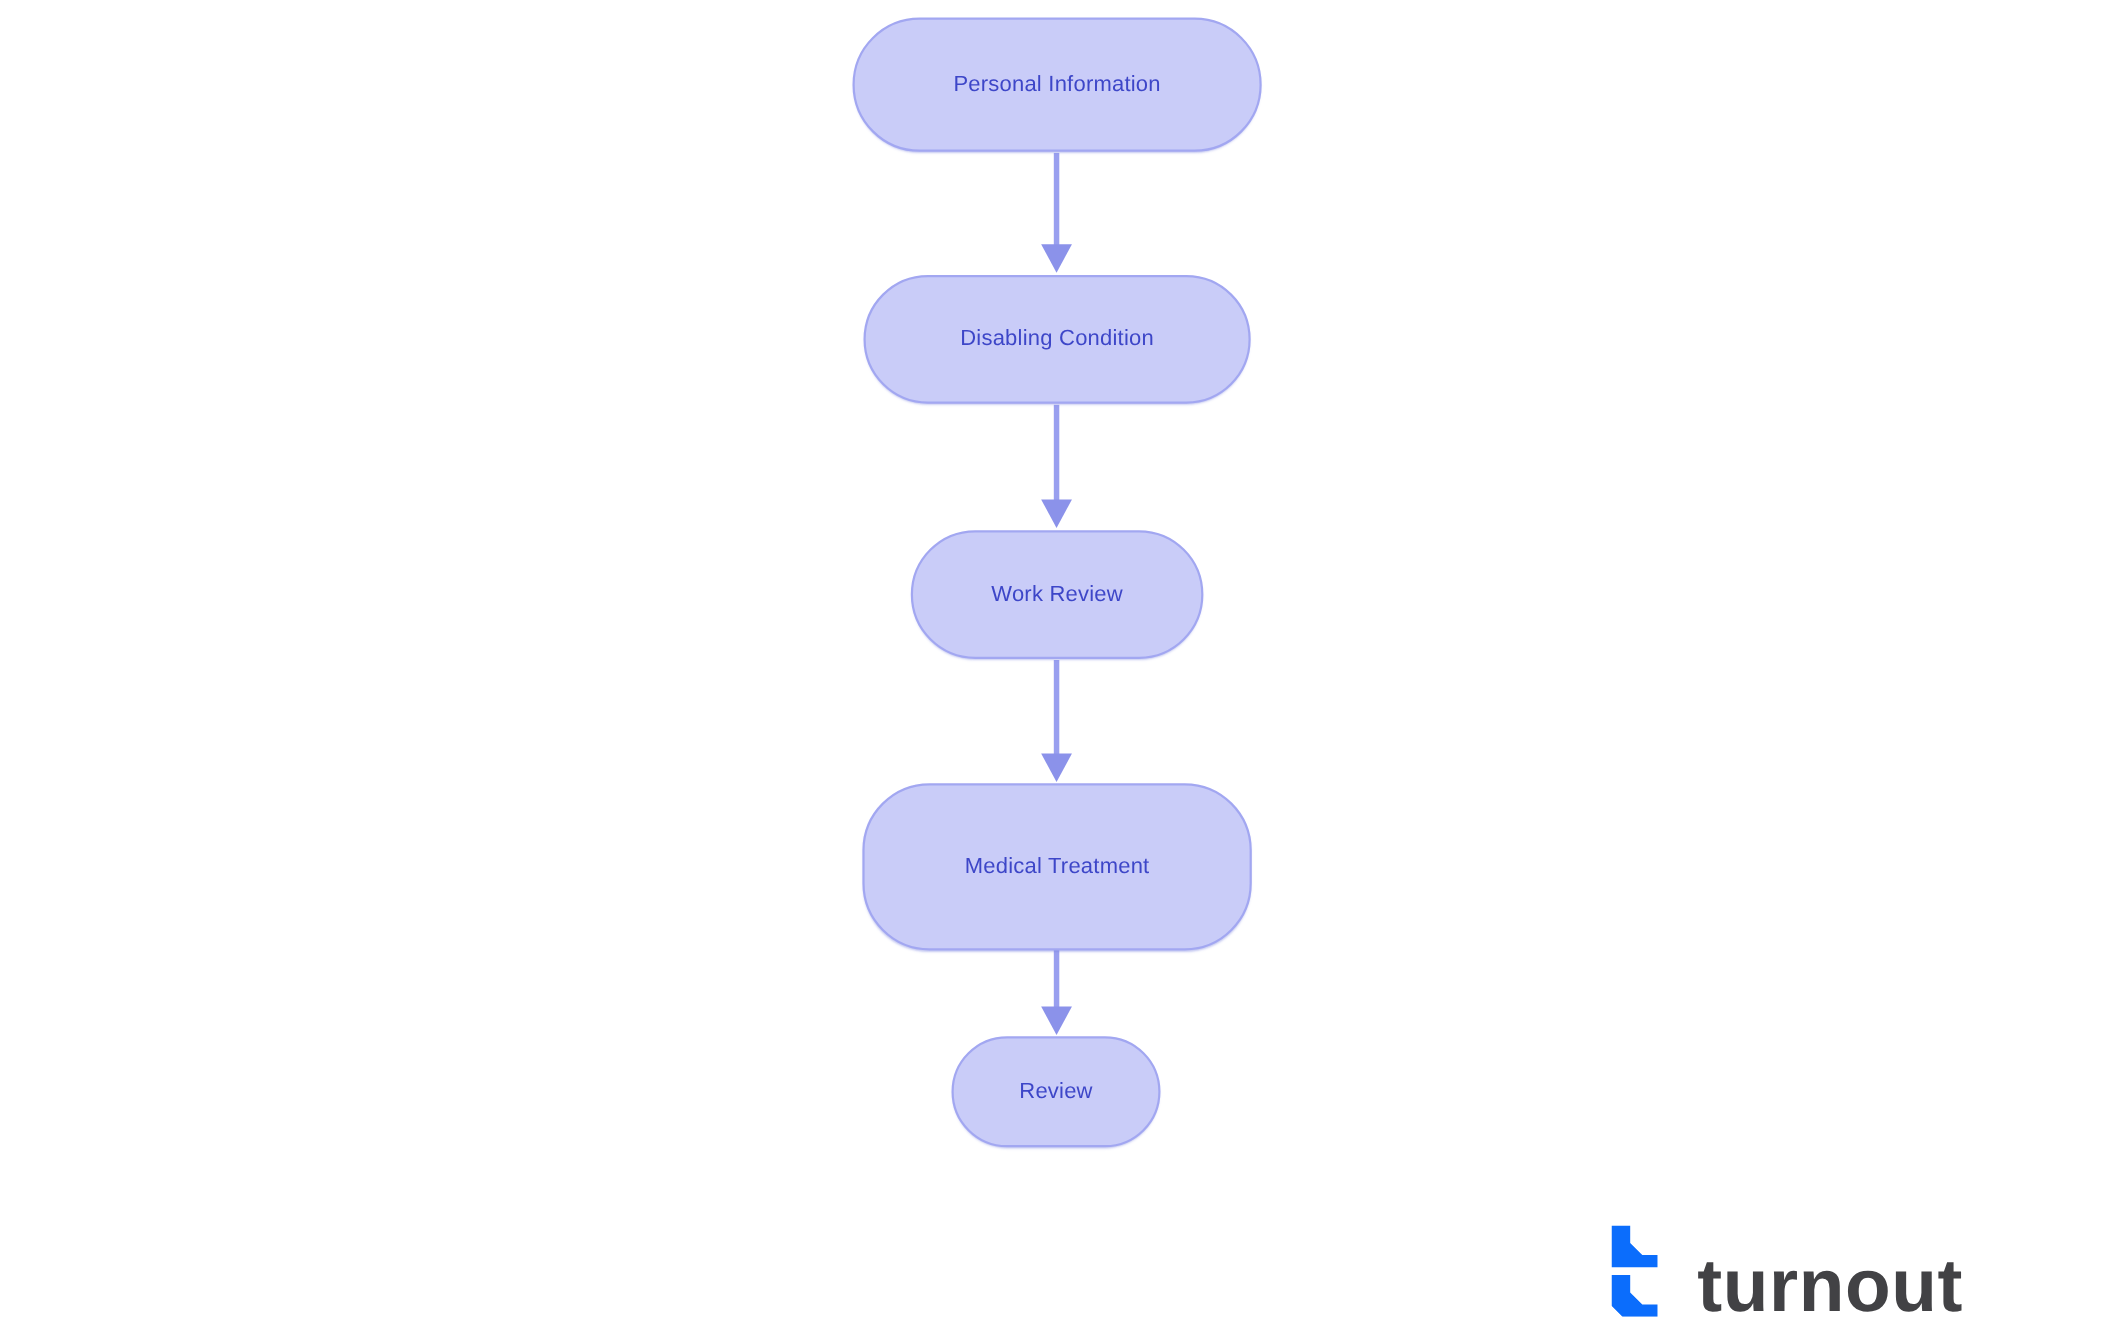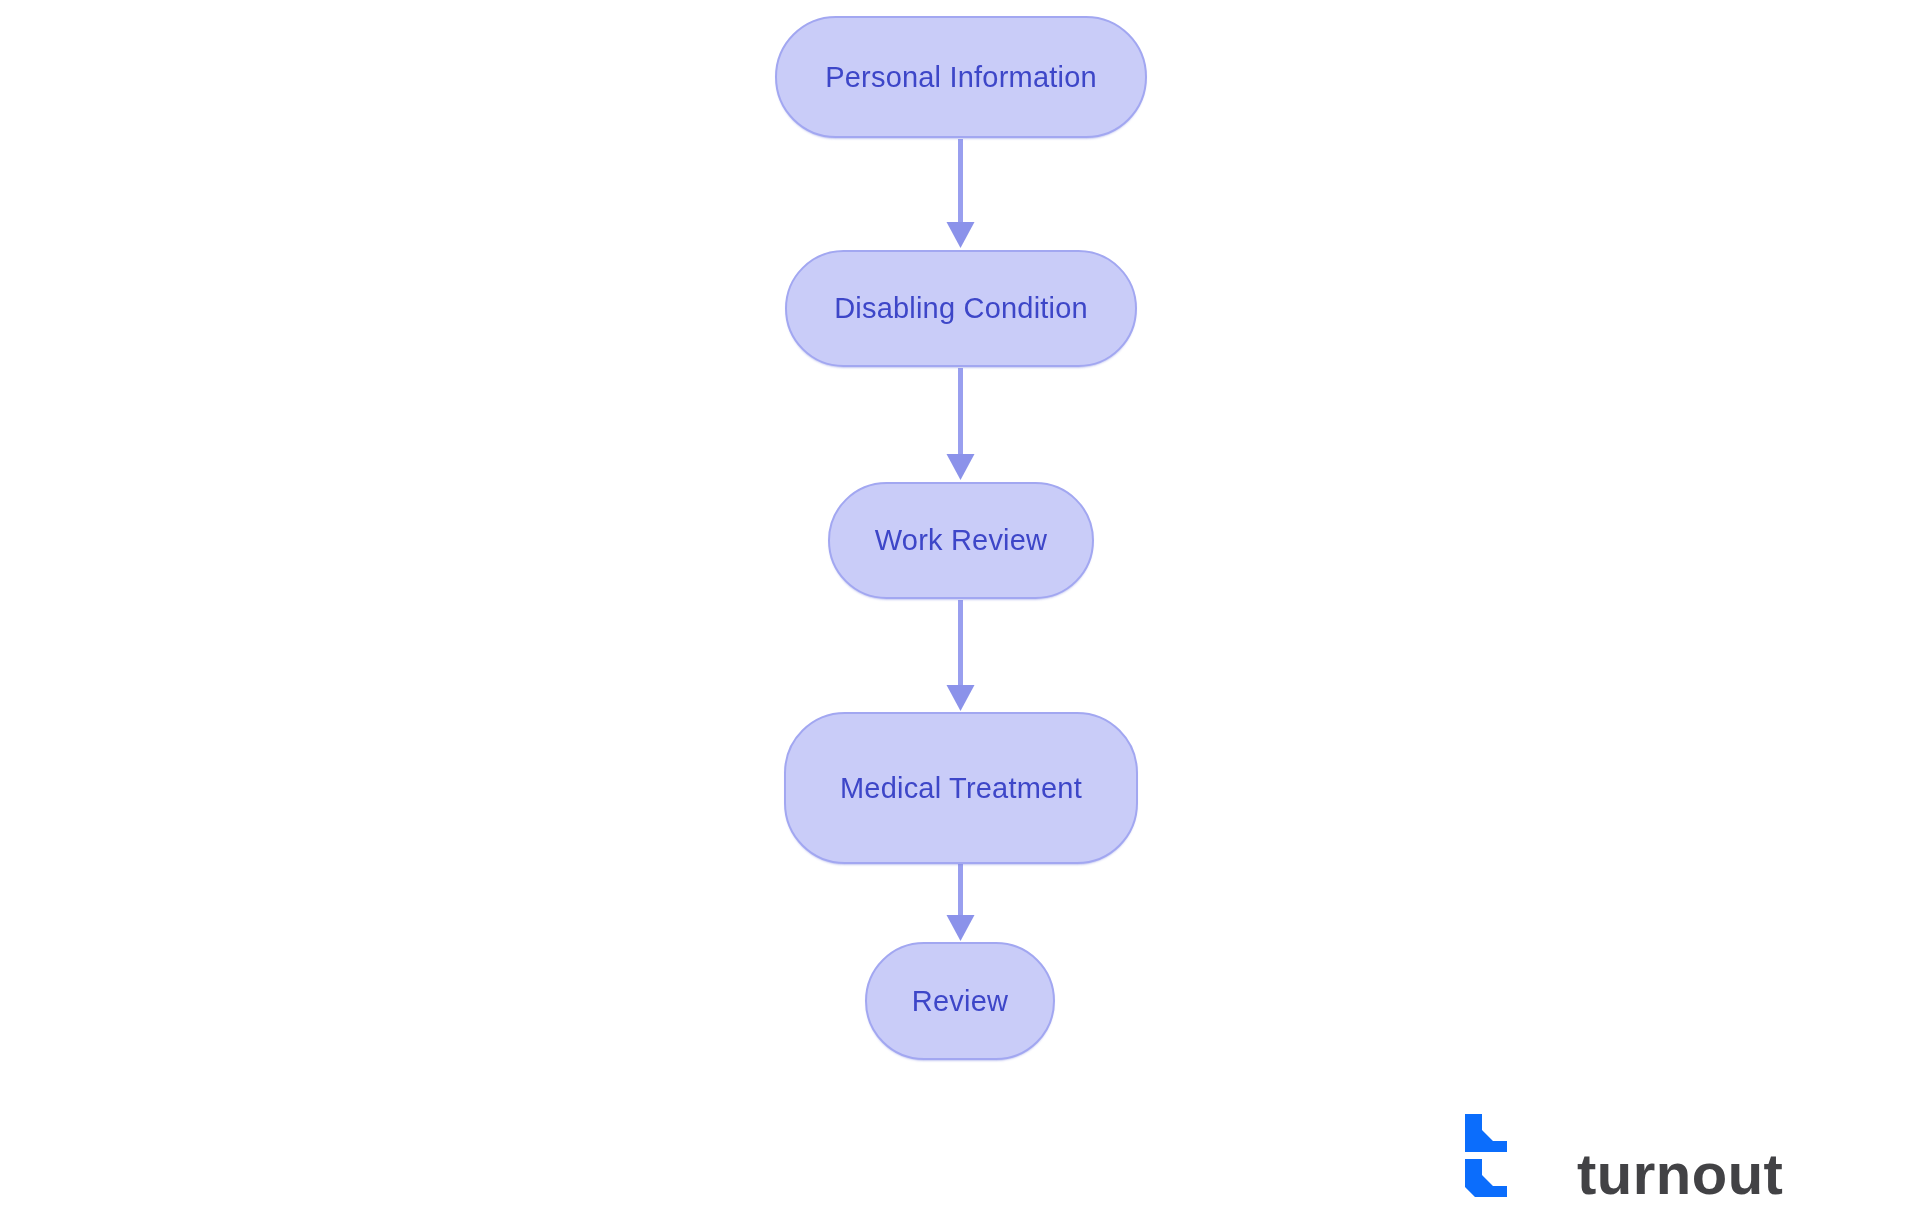--- a/index.html
+++ b/index.html
@@ -20,57 +20,56 @@
   .flow-node {
     position: absolute;
     box-sizing: border-box;
     background: #c9ccf8;
     border: 2px solid #a2a7f1;
     border-radius: 61px;
     display: flex;
     align-items: center;
     justify-content: center;
     color: #3d46c8;
-    font-size: 29px;
+    font-size: 20px;
     font-weight: 500;
     letter-spacing: 0.2px;
     white-space: nowrap;
     box-shadow: 0 2px 2px -1px rgba(125, 132, 225, 0.45);
   }
   .node-1 { left: 775px; top: 16px;  width: 372px; height: 122px; }
   .node-2 { left: 785px; top: 250px; width: 352px; height: 117px; }
   .node-3 { left: 828px; top: 482px; width: 266px; height: 117px; }
   .node-4 { left: 784px; top: 712px; width: 354px; height: 152px; }
-  .node-5 { left: 865px; top: 942px; width: 190px; height: 118px; justify-content: center; }
+  .node-5 { left: 865px; top: 942px; width: 190px; height: 101px; justify-content: center; }
 
   .edges-layer {
     position: absolute;
     left: 0; top: 0;
     width: 1920px;
     height: 1215px;
     pointer-events: none;
   }
 
   .brand {
     position: absolute;
     left: 1465px;
     top: 1114px;
     display: flex;
     align-items: flex-end;
     gap: 36px;
   }
   .brand-mark { display: block; }
   .brand-word {
-    font-size: 58px;
+    font-size: 68px;
     font-weight: 700;
     line-height: 1;
     letter-spacing: 0.5px;
     color: #424245;
     margin-bottom: -6px;
-    margin-left: 34px;
   }
 </style>
 </head>
 <body>
 
 <div class="canvas">
 
   <svg class="edges-layer" width="1920" height="1215" viewBox="0 0 1920 1215" xmlns="http://www.w3.org/2000/svg">
     <g>
       <line x1="960.5" y1="139" x2="960.5" y2="223" stroke="#999fef" stroke-width="5"></line>

